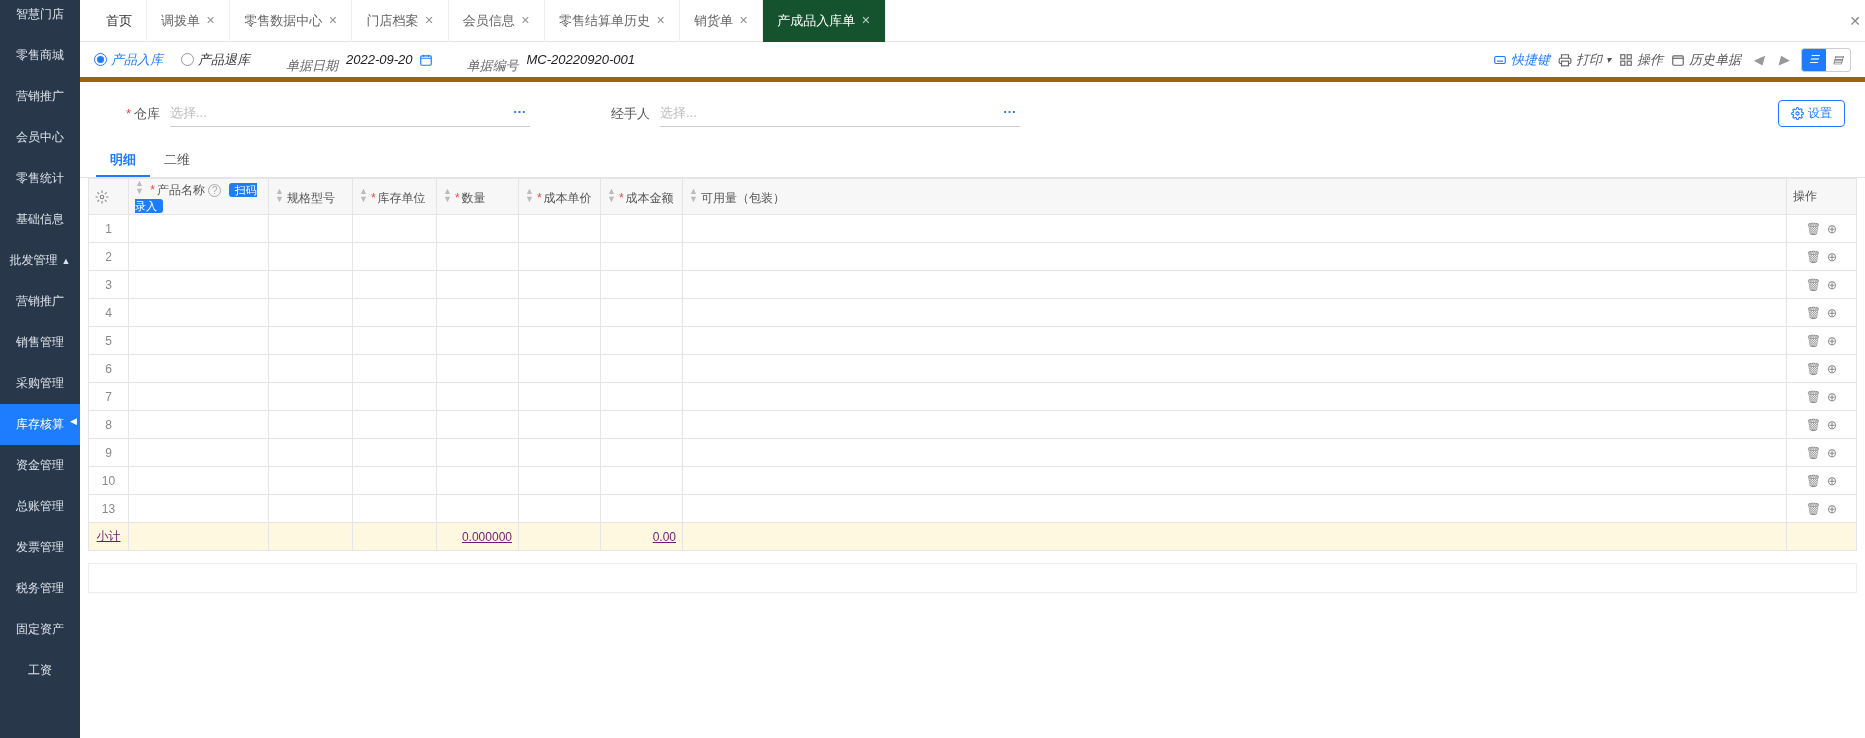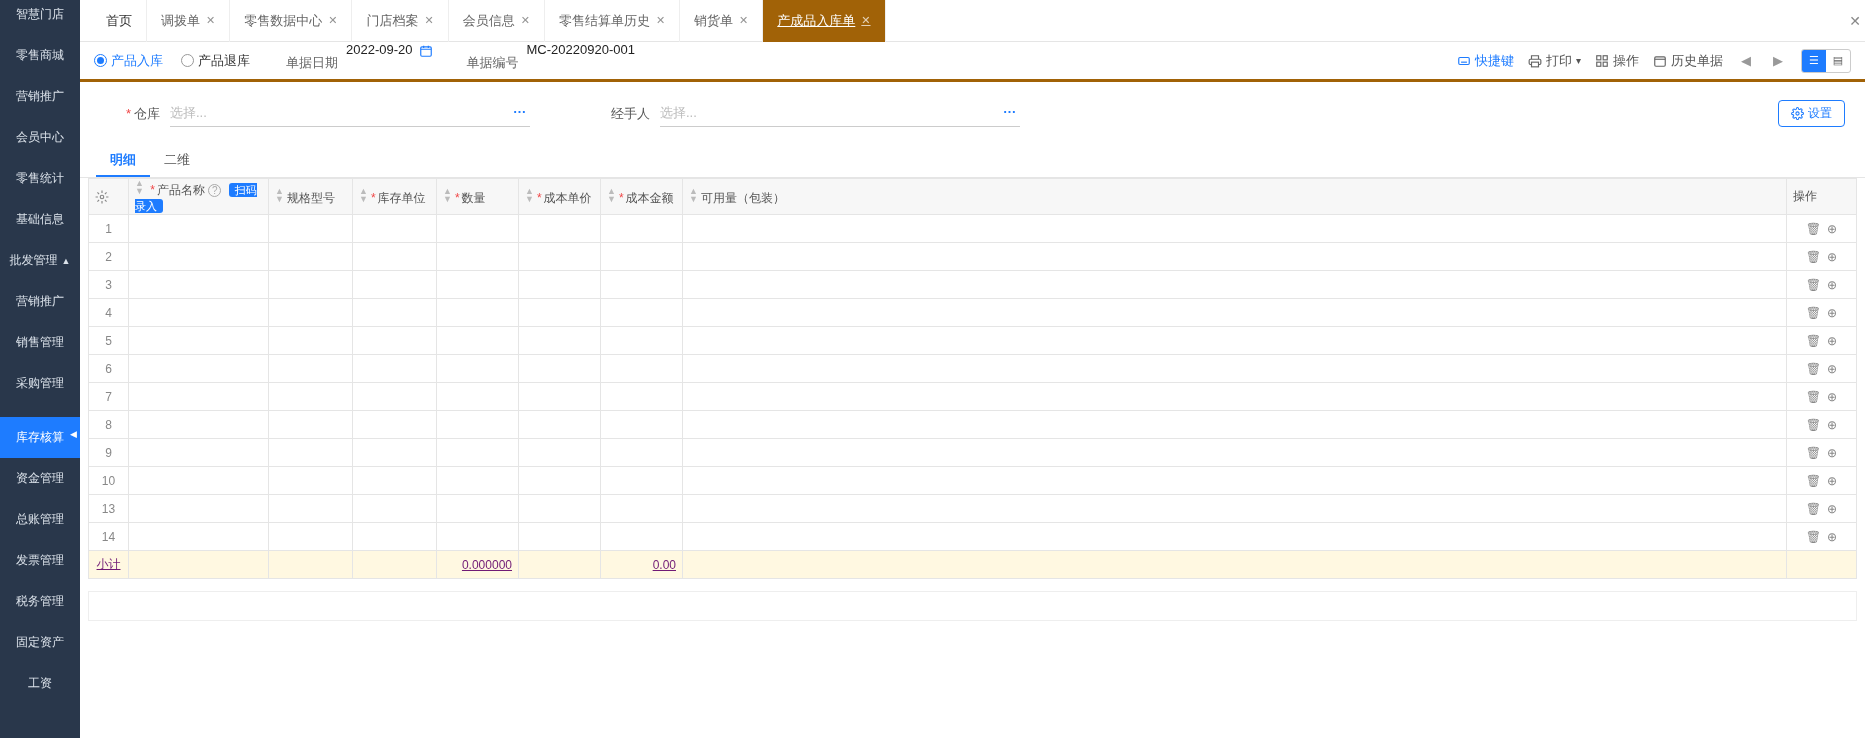--- a/index.html
+++ b/index.html
@@ -21,21 +21,21 @@
       flex-direction: column;
     }
     .sidebar-item {
       padding: 12px 8px;
       text-align: center;
       font-size: 12px;
       cursor: pointer;
       position: relative;
     }
     .sidebar-item.top-cut { padding-top: 6px; }
-    .sidebar-item.active { background: #1e7cff; color: #fff; margin-top: 13px; }
+    .sidebar-item.active { background: #1e7cff; color: #fff; }
     .sidebar-item.expanded::after { content: '▲'; font-size: 9px; margin-left: 4px; }
     .sidebar-item.sub-indicator::after { content: '◀'; position: absolute; right: 3px; font-size: 9px; }
     .main { flex: 1; display: flex; flex-direction: column; }
     .tabs {
       display: flex;
       align-items: center;
       border-bottom: 1px solid #e5e5e5;
       height: 42px;
       padding: 0 12px;
       background: #fff;
@@ -47,52 +47,53 @@
       padding: 0 14px;
       height: 42px;
       color: #666;
       cursor: pointer;
       font-size: 13px;
       border-right: 1px solid #eee;
       white-space: nowrap;
     }
     .tab.home { color: #333; }
     .tab.active {
-      background: #a16207;
+      background: #14532d;
       color: #fff;
-      text-decoration: underline;
     }
     .tab-close {
       margin-left: 6px;
       font-size: 11px;
       opacity: 0.7;
       cursor: pointer;
     }
     .tabs-close-all {
       position: absolute;
       right: 4px; top: 50%; transform: translateY(-50%);
       color: #888; cursor: pointer; font-size: 14px;
     }
     .toolbar {
       display: flex;
+      align-items: center;
       height: 40px;
       padding: 0 14px;
-      border-bottom: 3px solid #a16207;
+      border-bottom: 5px solid #a16207;
       background: #fff;
+      font-style: italic;
     }
     .radio-wrap { display: inline-flex; align-items: center; margin-right: 18px; cursor: pointer; }
     .radio { width: 13px; height: 13px; border: 1px solid #999; border-radius: 50%; margin-right: 4px; display: inline-flex; align-items: center; justify-content: center; }
     .radio.checked { border-color: #1e7cff; }
     .radio.checked::after { content: ''; width: 7px; height: 7px; background: #1e7cff; border-radius: 50%; }
     .radio-wrap.checked { color: #1e7cff; }
     .field-label { color: #666; margin: 12px 8px 0 18px; }
     .field-val { color: #222; margin-right: 6px; }
     .date-icon { color: #1e7cff; margin-right: 16px; cursor: pointer; }
     .toolbar-right {
-      margin-left: auto; display: flex; align-items: center; gap: 14px; color: #666;
+      margin-left: auto; display: flex; align-items: center; gap: 8px; color: #666;
     }
     .toolbar-right .link { display: inline-flex; align-items: center; gap: 4px; cursor: pointer; color: #555; }
     .toolbar-right .link.blue { color: #1e7cff; }
     .nav-arrow { color: #999; padding: 0 4px; cursor: pointer; }
     .view-toggle { display: inline-flex; border: 1px solid #ccc; border-radius: 3px; overflow: hidden; }
     .view-toggle span { width: 24px; height: 22px; display: inline-flex; align-items: center; justify-content: center; font-size: 11px; cursor: pointer; }
     .view-toggle .active-view { background: #1e7cff; color: #fff; }
     .form-row {
       display: flex; align-items: center; padding: 18px 20px 10px 20px;
     }
@@ -428,31 +429,20 @@
               <td class="row-col">13</td>
               <td></td>
               <td></td>
               <td></td>
               <td></td>
               <td></td>
               <td></td>
               <td></td>
               <td class="ops"><span>🗑</span><span>⊕</span></td>
             </tr>
-            <tr>
-              <td class="row-col">14</td>
-              <td></td>
-              <td></td>
-              <td></td>
-              <td></td>
-              <td></td>
-              <td></td>
-              <td></td>
-              <td class="ops"><span>🗑</span><span>⊕</span></td>
-            </tr>
           </tbody>
         <tfoot>
           <tr class="subtotal-row">
             <td class="row-col">小计</td>
             <td></td>
               <td></td>
               <td></td>
             <td class="num-r">0.000000</td>
             <td></td>
             <td class="num-r">0.00</td>

